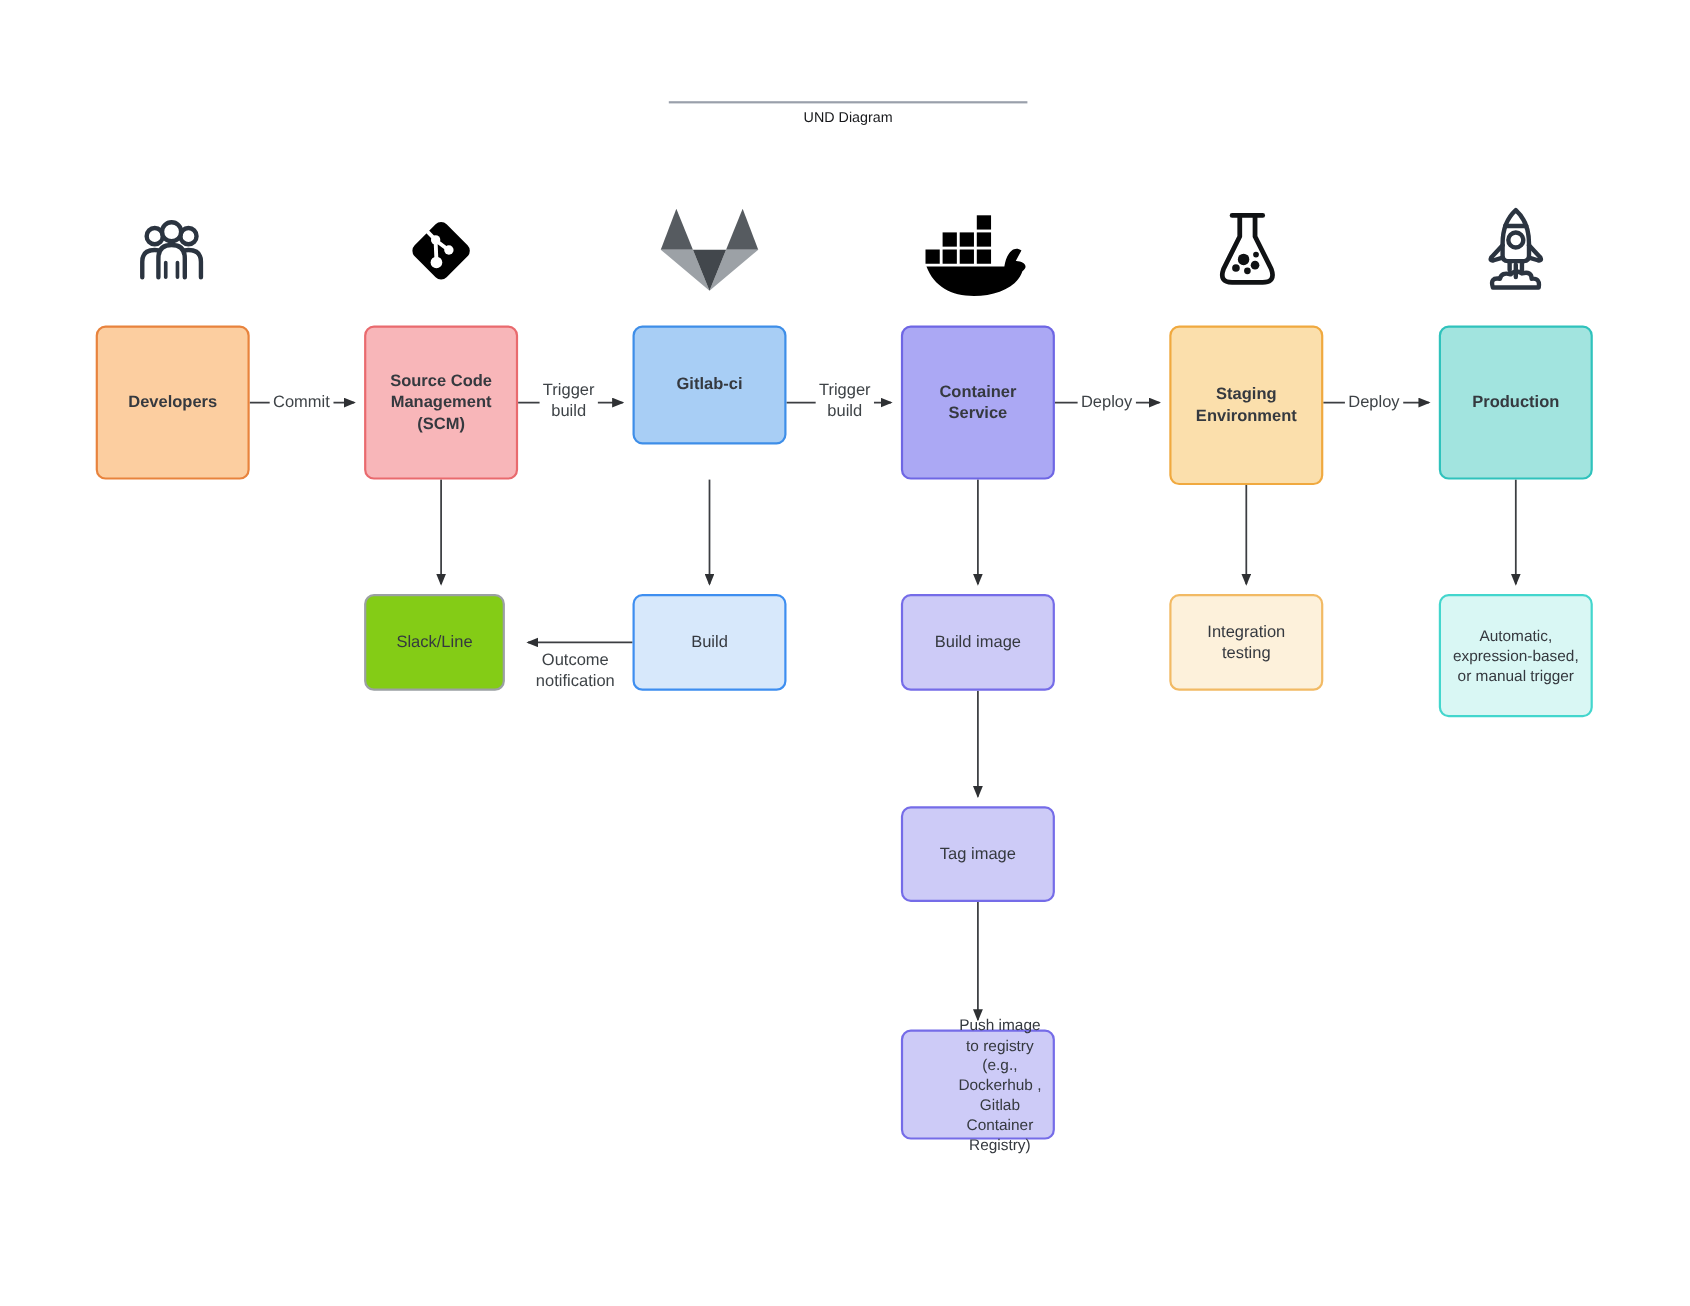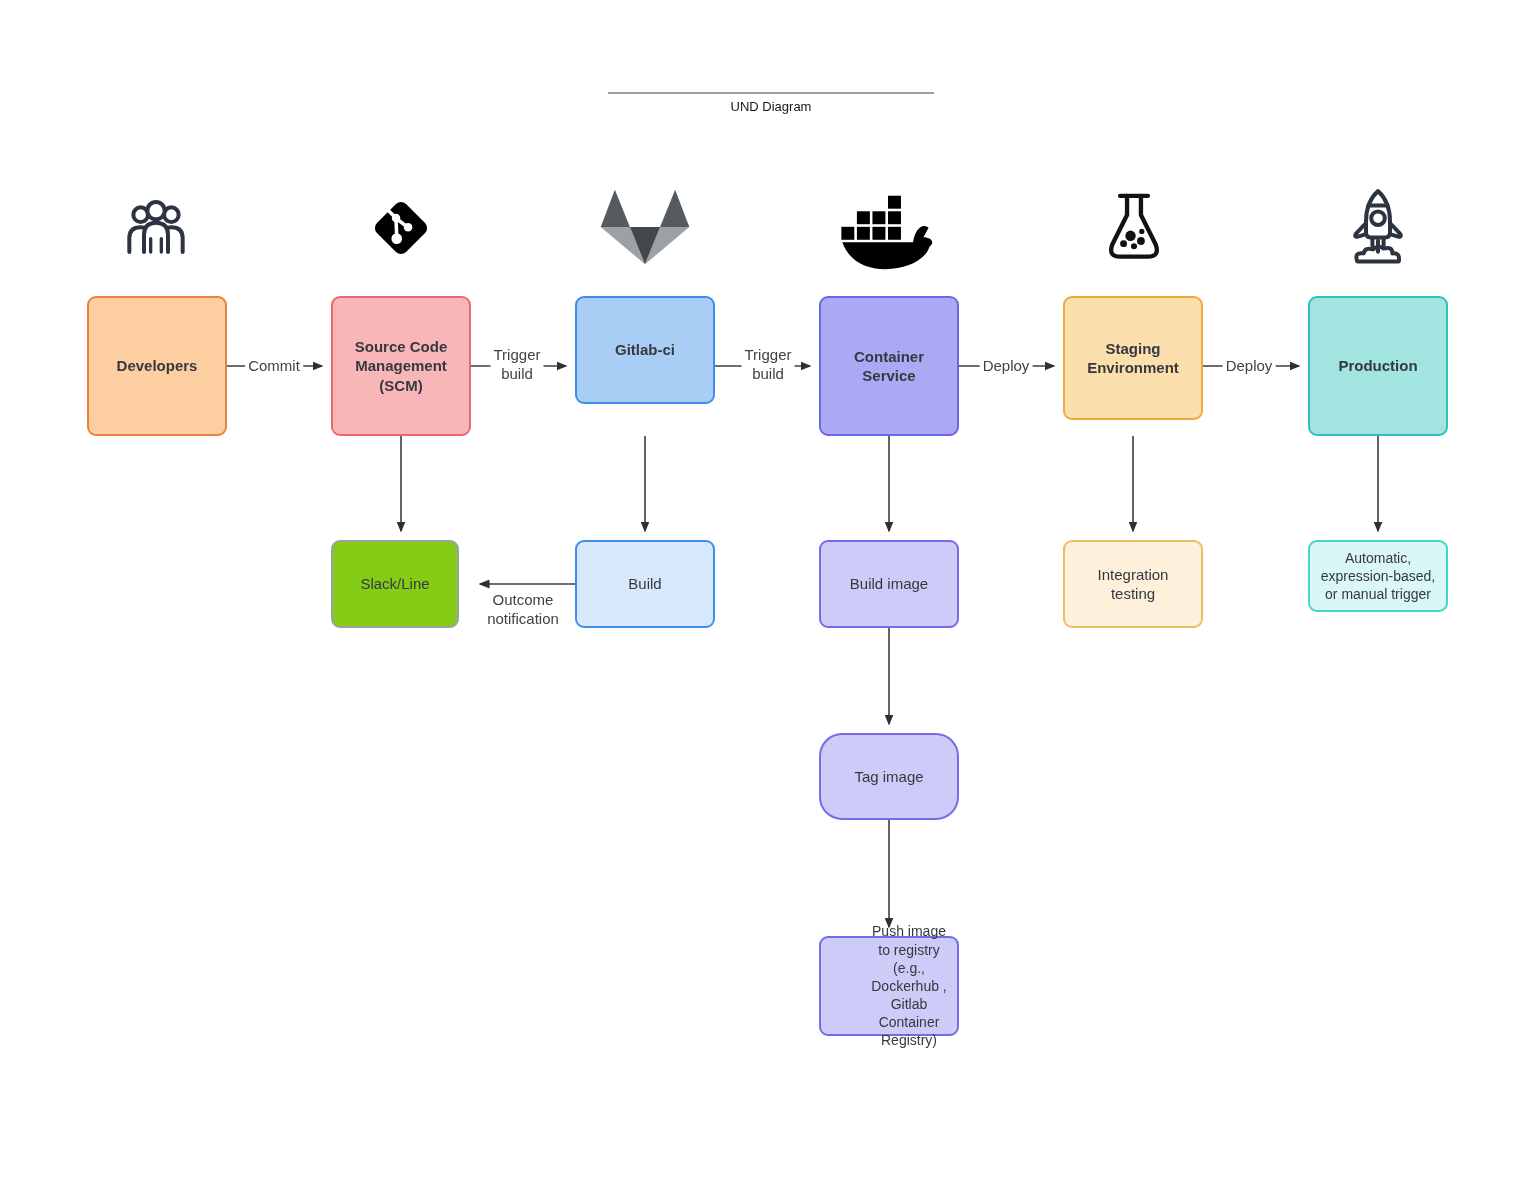--- a/index.html
+++ b/index.html
@@ -33,30 +33,30 @@
     white-space: pre-line;
     font-size: 15px; line-height: 1.3; color: #35393f;
     padding: 4px;
   }
   .bold { font-weight: bold; }
   
   .n-developers   { left:  87px; top: 296px; width: 140px; height: 140px; background: #FCCEA0; border-color: #E8833D; }
   .n-scm          { left: 331px; top: 296px; width: 140px; height: 140px; background: #F8B6B9; border-color: #E96A6E; }
   .n-gitlabci     { left: 575px; top: 296px; width: 140px; height: 108px; background: #A8CEF5; border-color: #3E8EE8; }
   .n-container    { left: 819px; top: 296px; width: 140px; height: 140px; background: #ABA8F4; border-color: #6E66E4; }
-  .n-staging      { left:1063px; top: 296px; width: 140px; height: 124px; background: #FBDFAC; border-color: #F0A93F; }
+  .n-staging      { left:1063px; top: 296px; width: 140px; height: 145px; background: #FBDFAC; border-color: #F0A93F; }
   .n-production   { left:1308px; top: 296px; width: 140px; height: 140px; background: #A2E4DF; border-color: #2FC2BC; }
   
   .n-slack        { left: 331px; top: 540px; width: 128px; height: 88px;  background: #84cc16; border-color: #9BA0A3; }
   .n-build        { left: 575px; top: 540px; width: 140px; height: 88px;  background: #D7E8FB; border-color: #3E8EF0; }
   .n-buildimage   { left: 819px; top: 540px; width: 140px; height: 88px;  background: #CDCBF7; border-color: #756CE8; }
   .n-integration  { left:1063px; top: 540px; width: 140px; height: 88px;  background: #FDF1DB; border-color: #F2BA64; }
-  .n-autotrigger  { left:1308px; top: 540px; width: 140px; height: 72px;  background: #D9F7F4; border-color: #43D6CD; font-size: 14px; }
+  .n-autotrigger  { left:1308px; top: 540px; width: 140px; height: 112px;  background: #D9F7F4; border-color: #43D6CD; font-size: 14px; }
   
-  .n-tagimage     { left: 819px; top: 733px; width: 140px; height: 87px;  background: #CDCBF7; border-color: #756CE8; border-radius: 23px; }
+  .n-tagimage     { left: 819px; top: 733px; width: 140px; height: 87px;  background: #CDCBF7; border-color: #756CE8; }
   .n-pushimage    { left: 819px; top: 936px; width: 140px; height: 100px; background: #CDCBF7; border-color: #756CE8; font-size: 14px; padding-left: 44px; }
 
   .icon { position: absolute; }
   .i-people { left: 124px; top: 196px; }
   .i-git    { left: 367px; top: 194px; }
   .i-gitlab { left: 600px; top: 188px; }
   .i-docker { left: 836px; top: 194px; }
   .i-flask  { left: 1101px; top: 190px; }
   .i-rocket { left: 1346px; top: 186px; }
 

